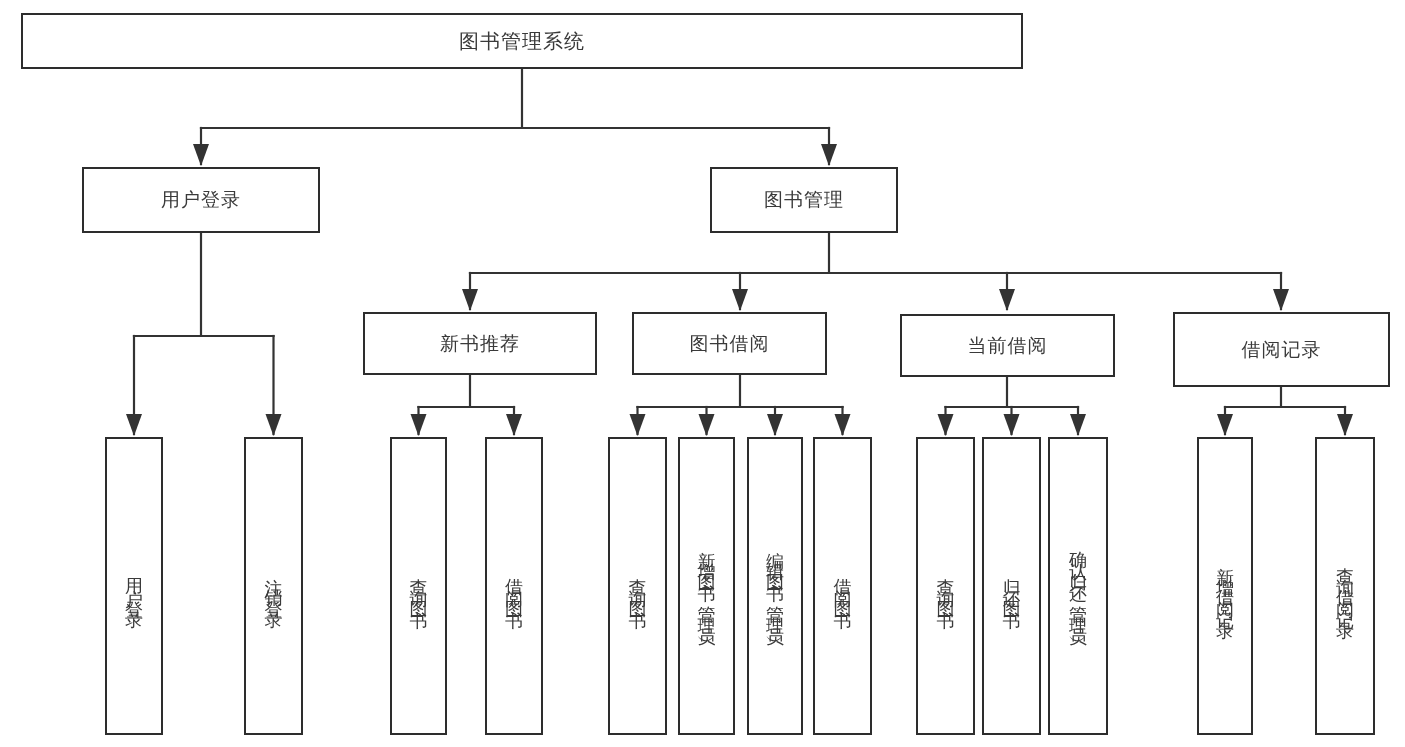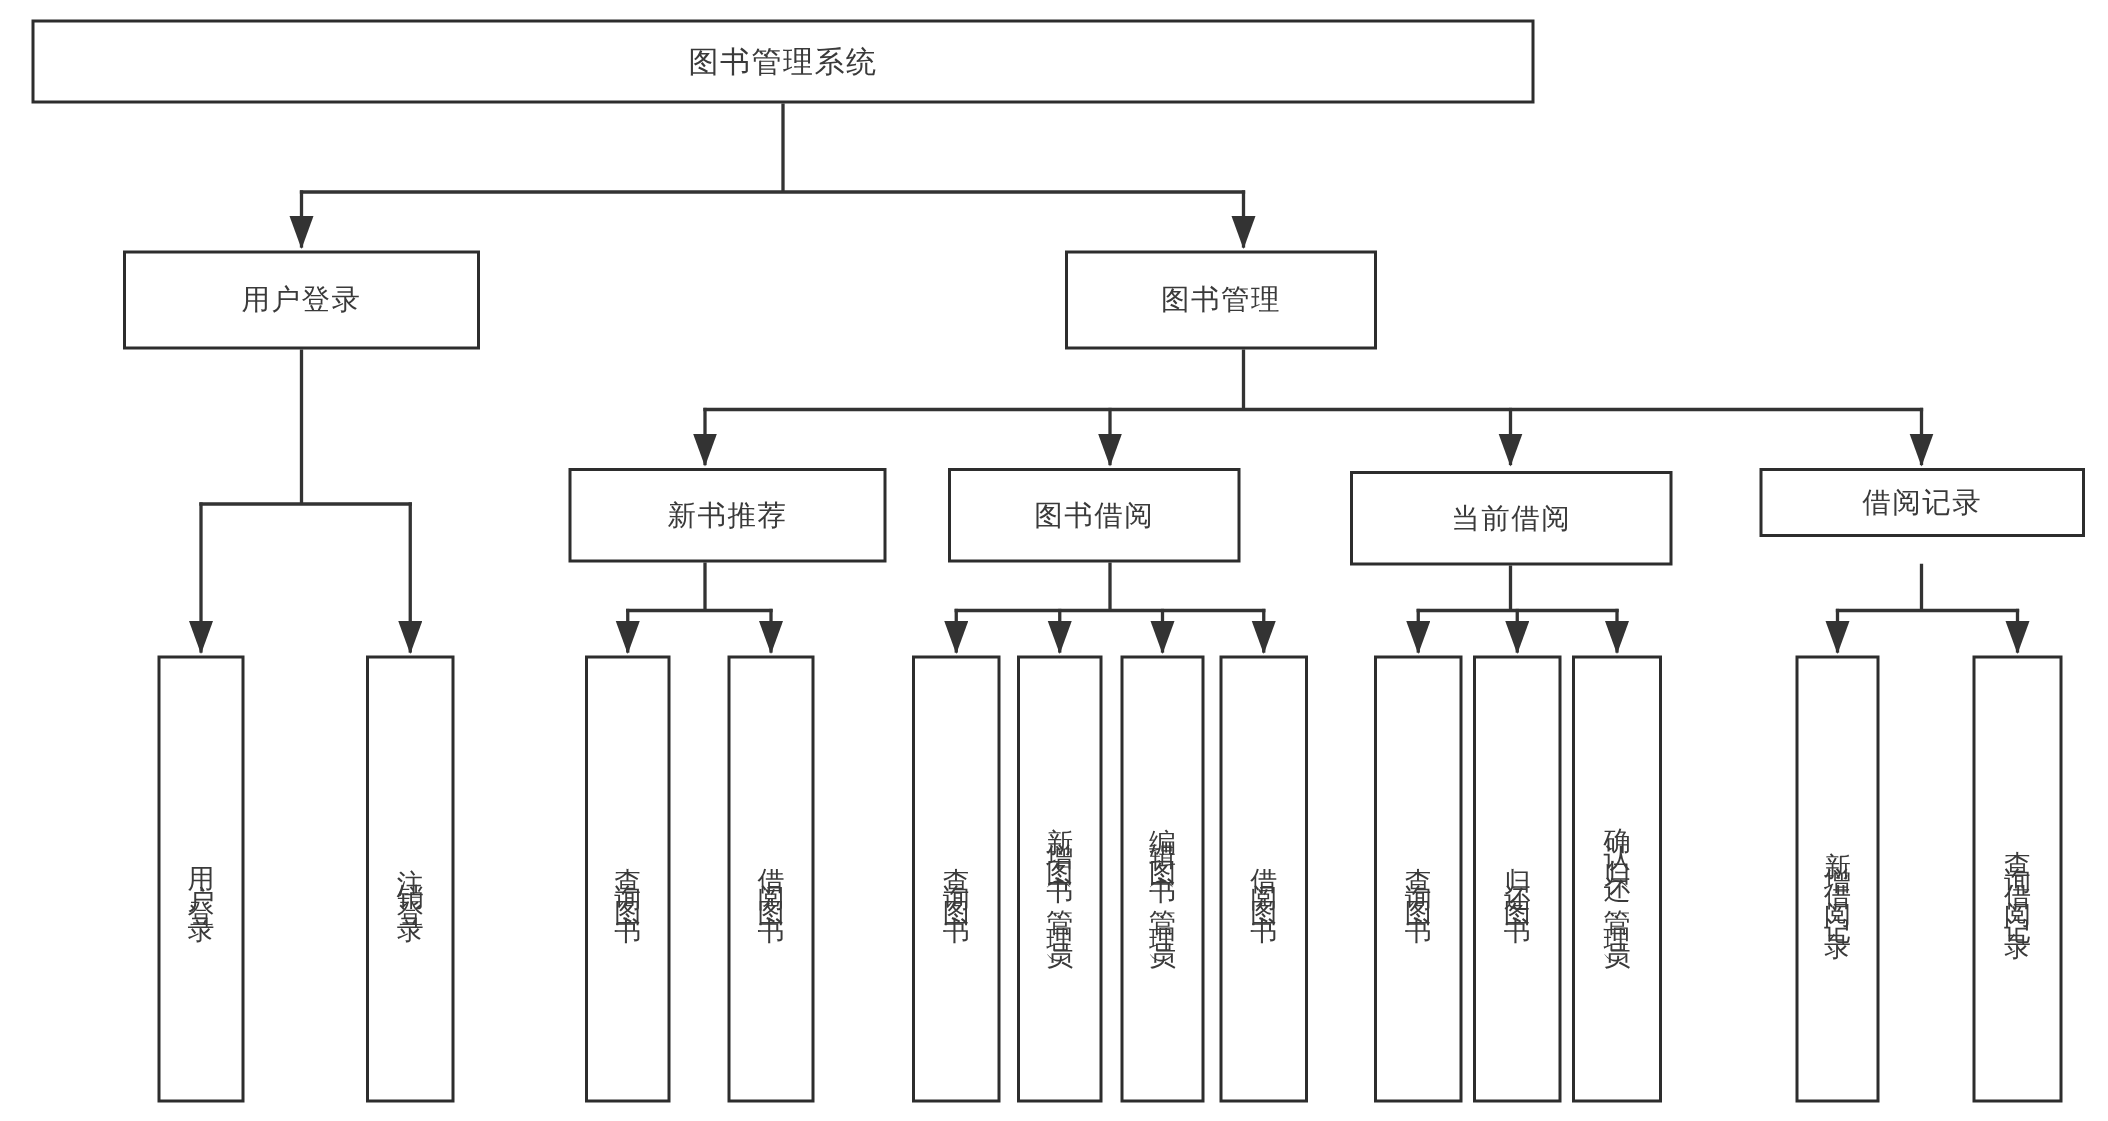--- a/index.html
+++ b/index.html
@@ -104,34 +104,34 @@
     </g>
   </svg>
 
   <div class="node h root" style="left:21px;top:13px;width:1002px;height:56px;">
     <span>图书管理系统</span>
   </div>
 
   <div class="node h" style="left:82px;top:167px;width:238px;height:66px;">
     <span>用户登录</span>
   </div>
-  <div class="node h" style="left:710px;top:167px;width:208px;height:66px;">
+  <div class="node h" style="left:710px;top:167px;width:188px;height:66px;">
     <span>图书管理</span>
   </div>
 
-  <div class="node h" style="left:363px;top:312px;width:212px;height:63px;margin-left:16px;">
+  <div class="node h" style="left:363px;top:312px;width:234px;height:63px;">
     <span>新书推荐</span>
   </div>
   <div class="node h" style="left:632px;top:312px;width:195px;height:63px;">
     <span>图书借阅</span>
   </div>
   <div class="node h" style="left:900px;top:314px;width:215px;height:63px;">
     <span>当前借阅</span>
   </div>
-  <div class="node h" style="left:1173px;top:312px;width:217px;height:46px;">
+  <div class="node h" style="left:1173px;top:312px;width:217px;height:75px;">
     <span>借阅记录</span>
   </div>
 
   <div class="node leaf" style="left:105px;top:437px;width:58px;height:298px;">
     <span>用户登录</span>
   </div>
   <div class="node leaf" style="left:244px;top:437px;width:59px;height:298px;">
     <span>注销登录</span>
   </div>
 

